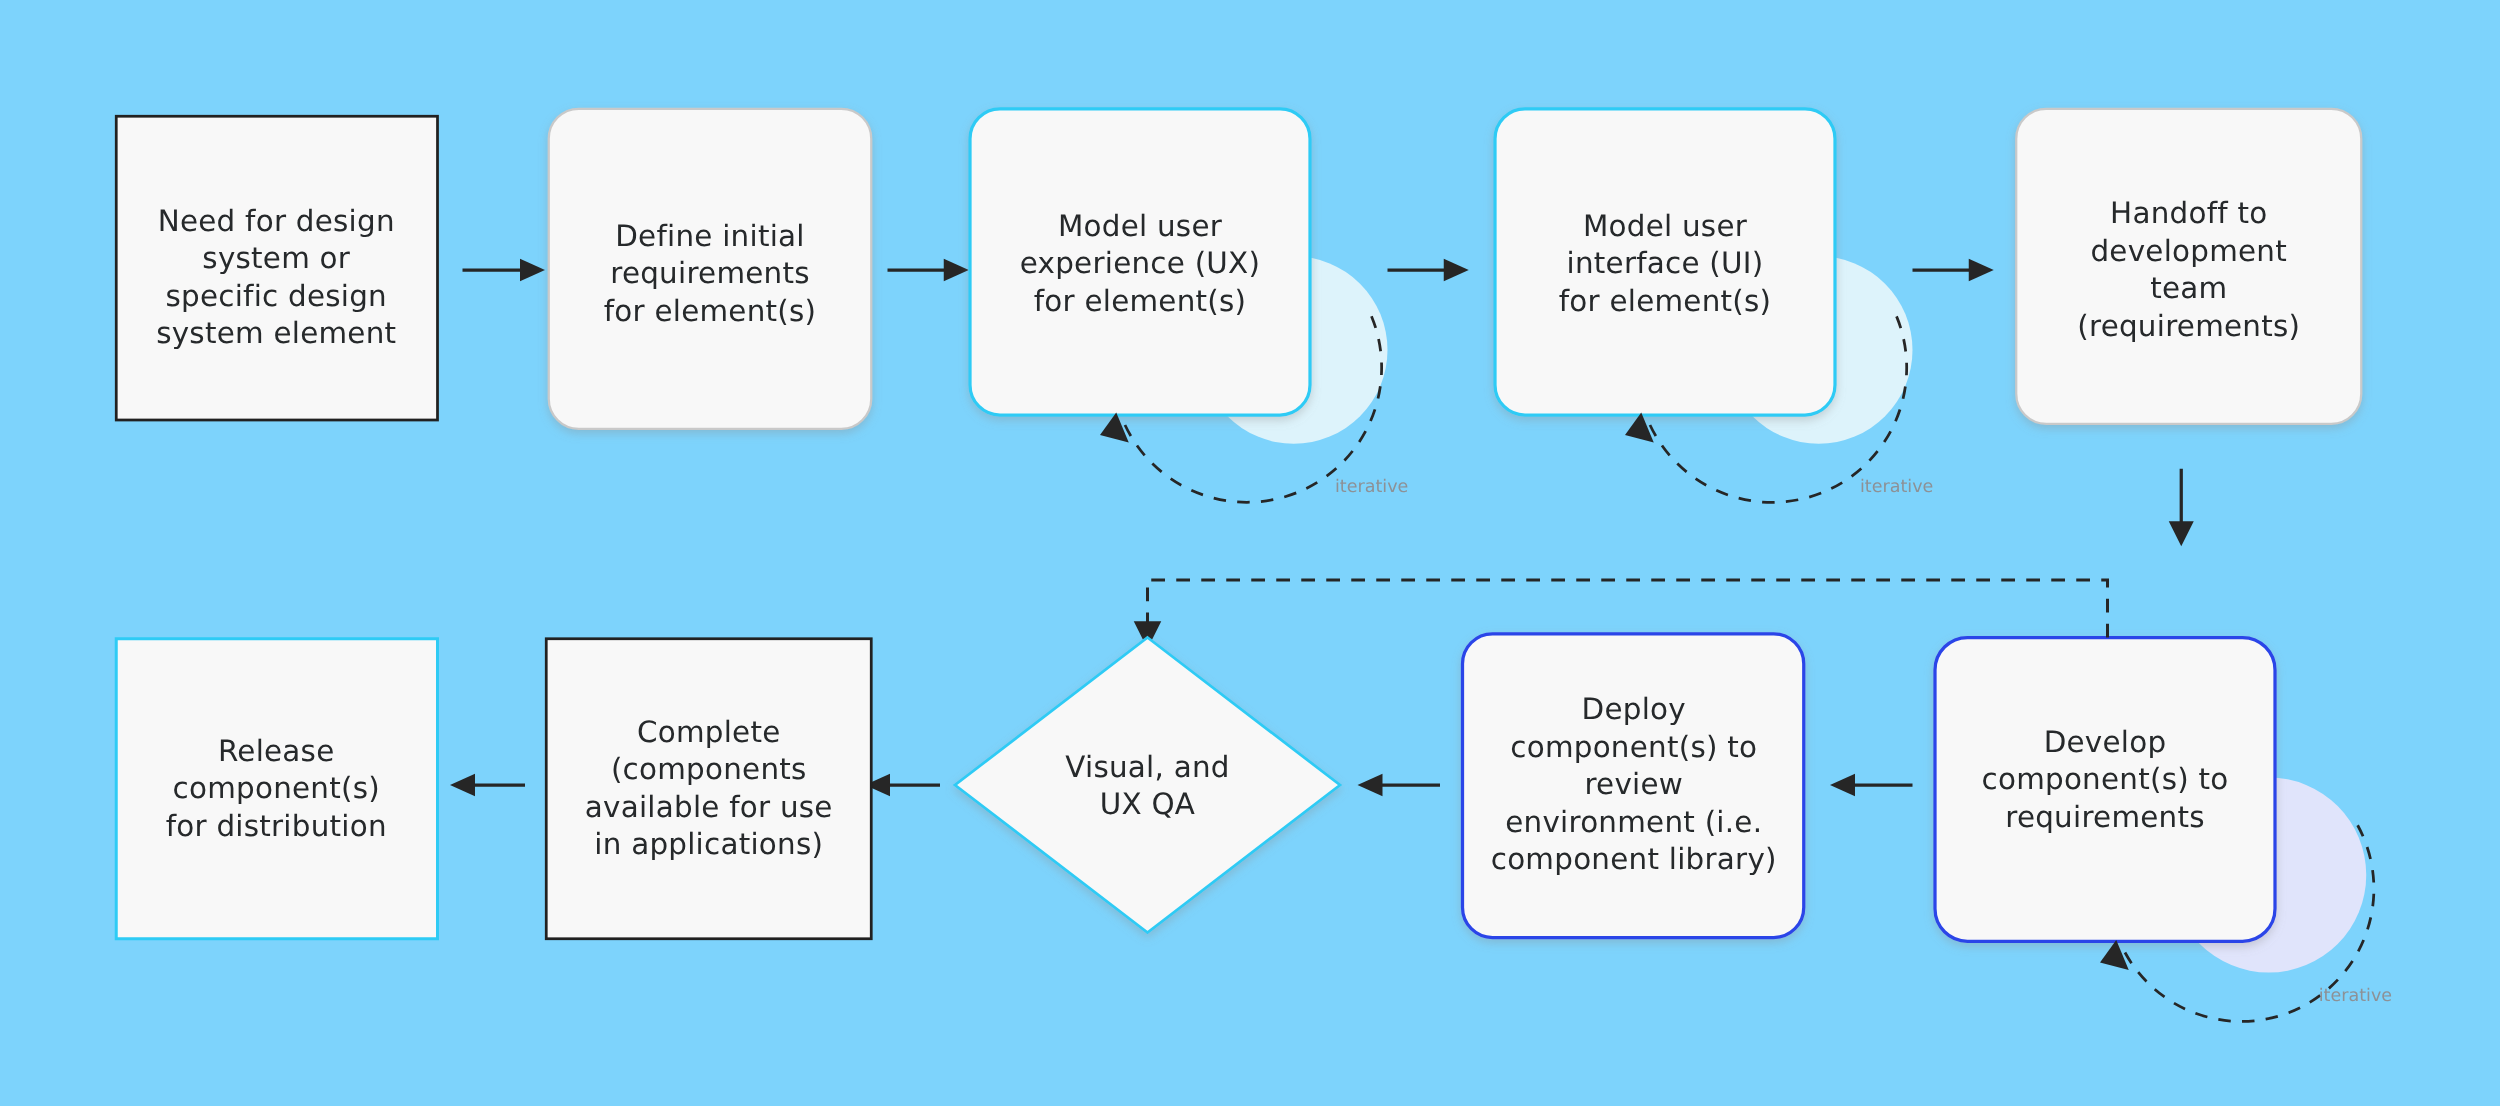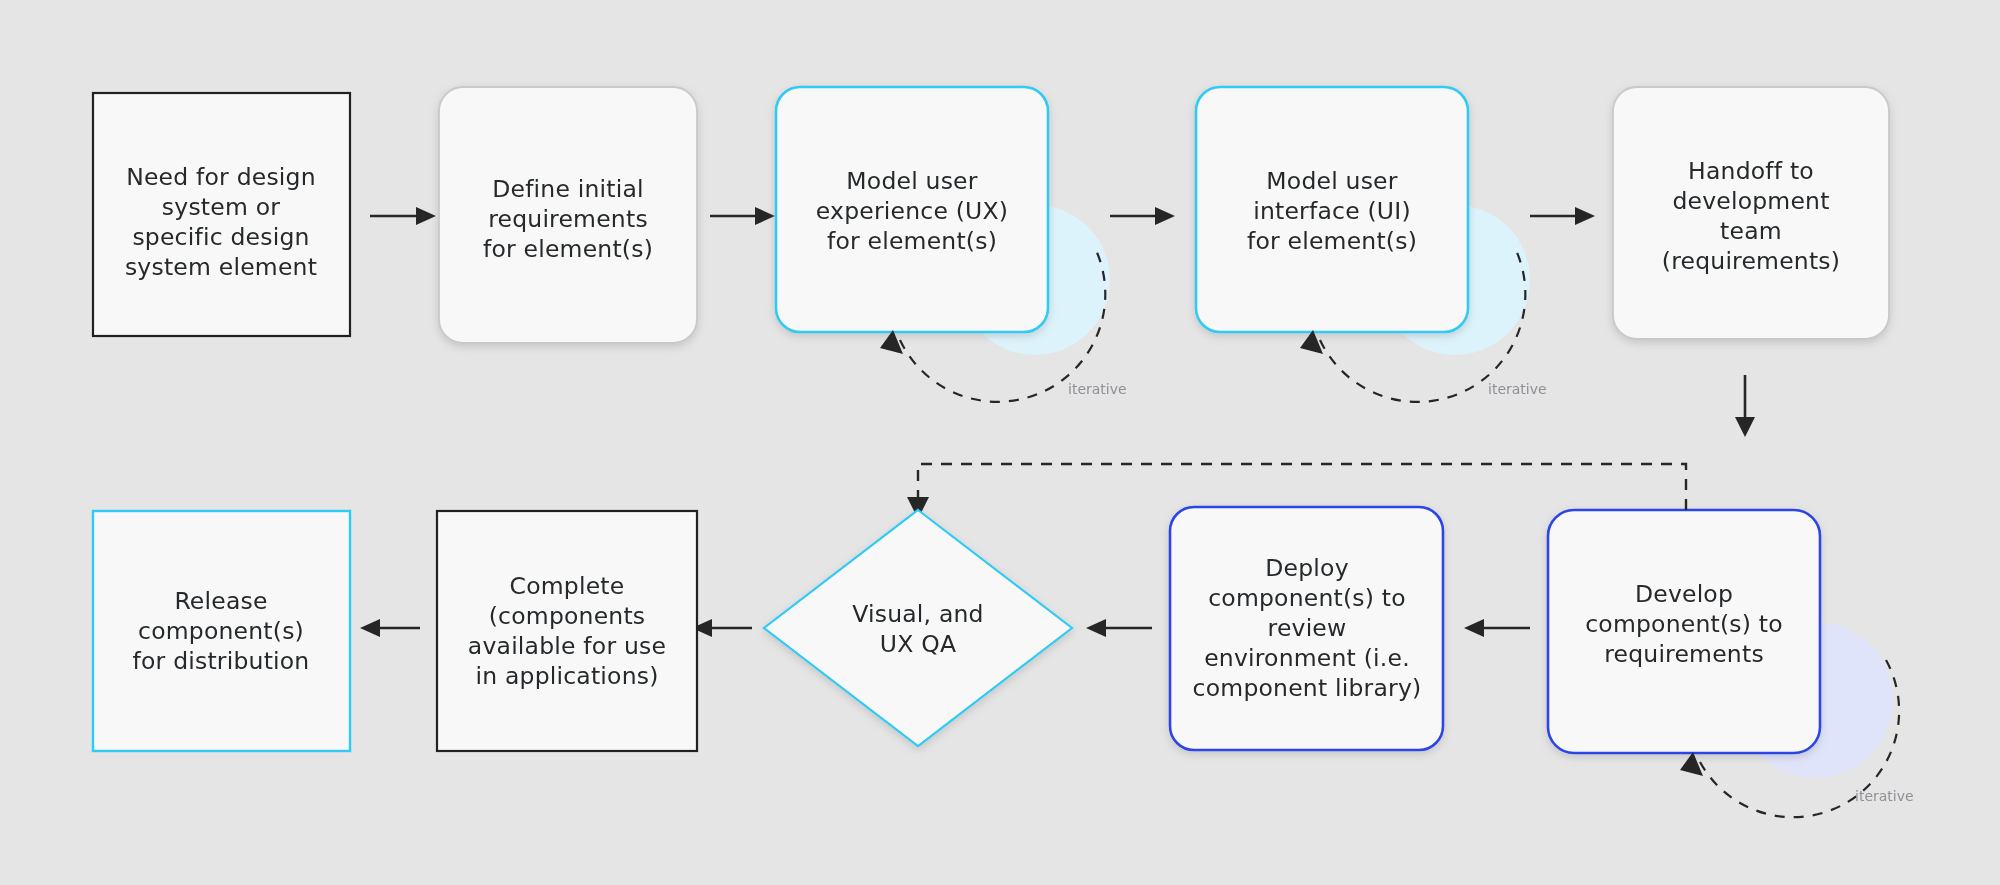--- a/index.html
+++ b/index.html
@@ -10,21 +10,21 @@
   body {
     width: 2000px;
     height: 885px;
     font-family: "DejaVu Sans", sans-serif;
     overflow: hidden;
   }
   #flow-root {
     position: relative;
     width: 2000px;
     height: 885px;
-    background: #e5e5e5;
+    background: #7dd3fc;
   }
   svg#flow-svg {
     display: block;
     width: 2000px;
     height: 885px;
   }
   .node-text {
     font-family: "DejaVu Sans", sans-serif;
     font-size: 23.5px;
     fill: #26292b;

